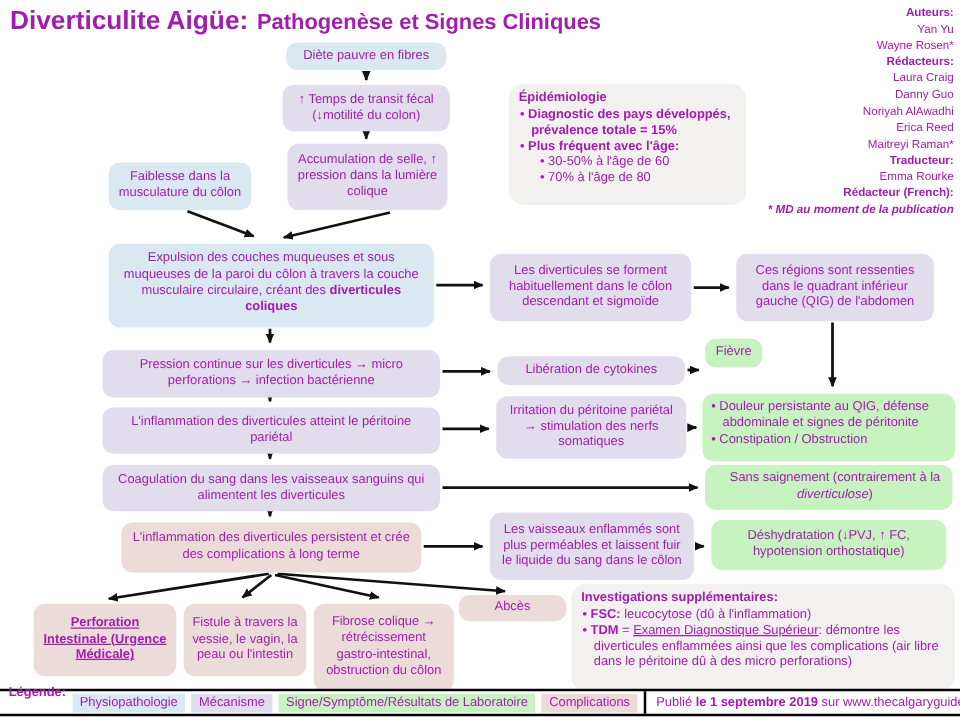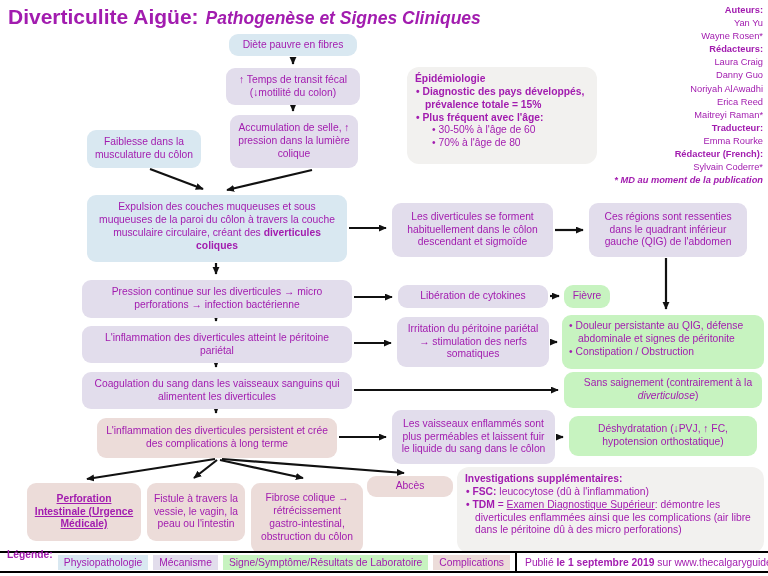--- a/index.html
+++ b/index.html
@@ -3,21 +3,21 @@
 <meta charset="utf-8">
 <style>
   html,body{margin:0;padding:0;background:#fff;}
   .canvas{position:relative;width:768px;height:576px;background:#fff;overflow:hidden;
           font-family:"Liberation Sans",sans-serif;color:#a21caf;}
   .arrows{position:absolute;left:0;top:0;width:768px;height:576px;pointer-events:none;}
   .arrows line{stroke:#111;stroke-width:2.2;}
 
   .title-row{position:absolute;left:8px;top:5px;display:flex;align-items:baseline;gap:7px;white-space:nowrap;}
   .title-main{font-size:21px;font-weight:bold;}
-  .title-sub{font-size:17.5px;font-weight:bold;font-style:italic;}
+  .title-sub{font-size:17.5px;font-weight:bold;}
 
   .credits{position:absolute;right:5px;top:4px;width:210px;text-align:right;
            font-size:9.3px;line-height:13.1px;}
   .credits .b{font-weight:bold;}
   .credits .ital{font-style:italic;font-weight:bold;}
 
   .box{position:absolute;border-radius:9px;display:flex;align-items:center;justify-content:center;
        text-align:center;padding:3px 6px;box-sizing:border-box;font-size:10.3px;line-height:1.25;}
   .c-blue{background:#d9e8f1;}
   .c-lav{background:#e2ddec;}
@@ -88,21 +88,20 @@
     <div>Wayne Rosen*</div>
     <div class="b">Rédacteurs:</div>
     <div>Laura Craig</div>
     <div>Danny Guo</div>
     <div>Noriyah AlAwadhi</div>
     <div>Erica Reed</div>
     <div>Maitreyi Raman*</div>
     <div class="b">Traducteur:</div>
     <div>Emma Rourke</div>
     <div class="b">Rédacteur (French):</div>
-    <div>Sylvain Coderre*</div>
     <div class="ital">* MD au moment de la publication</div>
   </div>
 
   <div class="box c-blue" style="left:229px;top:34px;width:128px;height:22px;">Diète pauvre en fibres</div>
 
   <div class="box c-lav" style="left:226px;top:68px;width:134px;height:37px;">↑ Temps de transit fécal (↓motilité du colon)</div>
 
   <div class="box c-lav" style="left:230px;top:115px;width:128px;height:53px;">Accumulation de selle, ↑ pression dans la lumière colique</div>
 
   <div class="box c-blue" style="left:87px;top:130px;width:114px;height:38px;">Faiblesse dans la musculature du côlon</div>
@@ -120,21 +119,21 @@
   </div>
 
   <div class="box c-lav" style="left:392px;top:203px;width:161px;height:54px;">Les diverticules se forment habituellement dans le côlon descendant et sigmoïde</div>
 
   <div class="box c-lav" style="left:589px;top:203px;width:158px;height:54px;">Ces régions sont ressenties dans le quadrant inférieur gauche (QIG) de l'abdomen</div>
 
   <div class="box c-lav" style="left:82px;top:280px;width:270px;height:38px;">Pression continue sur les diverticules → micro perforations → infection bactérienne</div>
 
   <div class="box c-lav" style="left:398px;top:285px;width:150px;height:23px;">Libération de cytokines</div>
 
-  <div class="box c-green" style="left:564px;top:285px;width:46px;height:23px;">Fièvre</div>
+  <div class="box c-green" style="left:564px;top:271px;width:46px;height:23px;">Fièvre</div>
 
   <div class="box c-lav" style="left:82px;top:326px;width:270px;height:37px;">L'inflammation des diverticules atteint le péritoine pariétal</div>
 
   <div class="box c-lav" style="left:397px;top:317px;width:152px;height:50px;">Irritation du péritoine pariétal → stimulation des nerfs somatiques</div>
 
   <div class="box c-green left-align" style="left:562px;top:315px;width:202px;height:54px;padding-top:5px;">
     <div class="hang">• Douleur persistante au QIG, défense abdominale et signes de péritonite</div>
     <div class="hang">• Constipation / Obstruction</div>
   </div>
 

